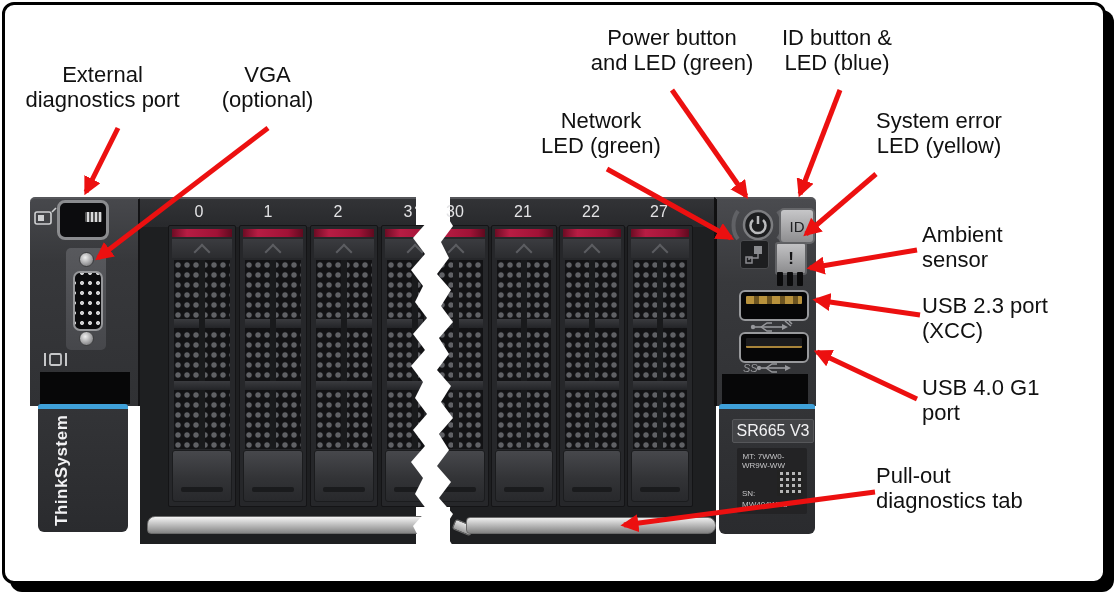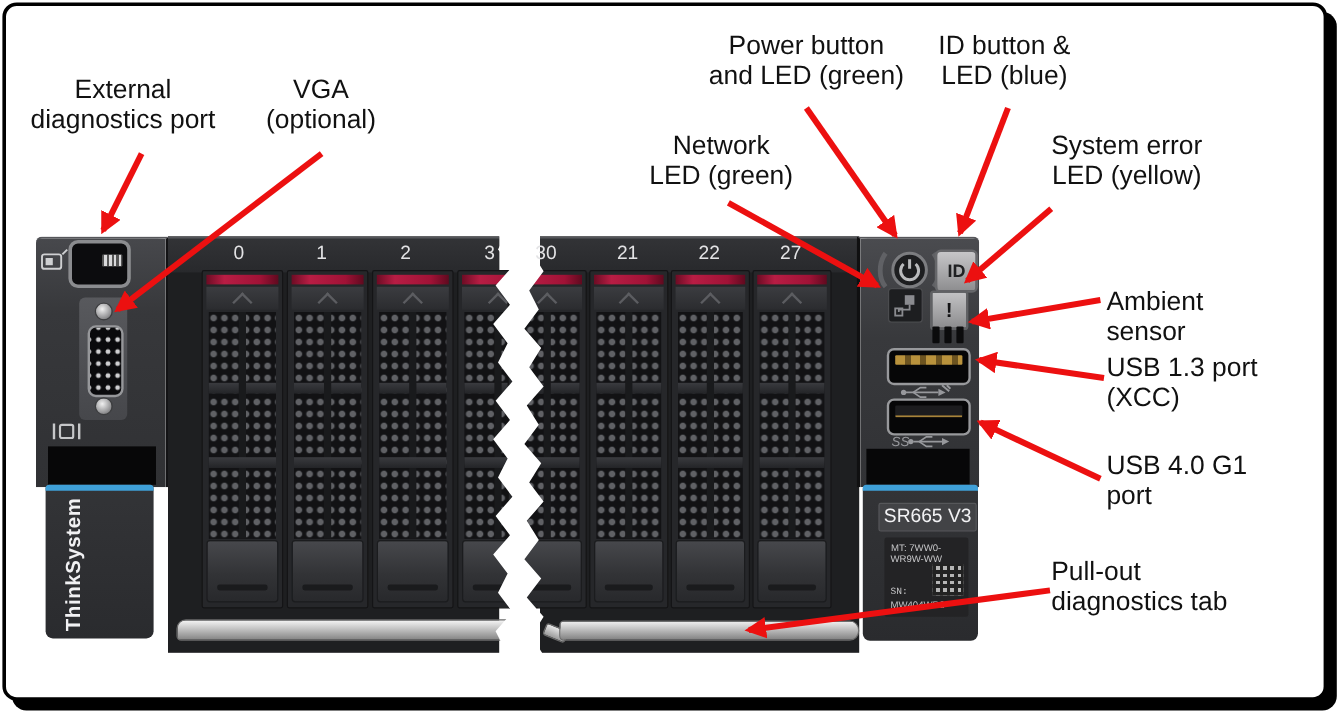--- a/index.html
+++ b/index.html
@@ -71,21 +71,21 @@
   .screw{position:absolute;left:50%;width:13px;height:13px;margin-left:-7px;border-radius:50%;
         background:radial-gradient(circle at 40% 35%,#f0f0f0,#9a9a9c 60%,#606062);border:1px solid #3c3d3f;}
   .screw.s-top{top:4px;} .screw.s-bot{bottom:4px;}
   .dsub{position:absolute;left:7px;top:23px;width:26px;height:56px;background:#0a0a0c;
         border:2px solid #96979a;border-radius:7px;
         background-image:radial-gradient(circle at 4px 5px,#cfcfd1 1.7px,transparent 2.3px);
         background-size:8px 10px;background-position:3px 5px;}
 
   
   .idbtn{position:absolute;left:62px;top:9px;width:32px;height:32px;border-radius:5px;border:2px solid #66676a;
-        background:linear-gradient(#c6c6c8,#8e8e90);color:#202123;font-weight:bold;font-size:15px;
+        background:linear-gradient(#c6c6c8,#8e8e90);color:#202123;font-weight:normal;font-size:15px;
         display:flex;align-items:center;justify-content:center;}
   .netled{position:absolute;left:23px;top:41px;width:27px;height:27px;border-radius:3px;border:1px solid #4b4c4f;background:#1d1e20;}
   .errled{position:absolute;left:58px;top:43px;width:28px;height:29px;border-radius:3px;border:2px solid #606164;
         background:linear-gradient(#c2c2c4,#8c8c8e);color:#141416;font-weight:bold;font-size:17px;
         display:flex;align-items:center;justify-content:center;}
   .ambient{position:absolute;left:60px;top:73px;display:flex;gap:4px;}
   .ambient div{width:6px;height:14px;background:#0b0b0c;border-radius:1px;}
   .usb{position:absolute;left:22px;width:66px;height:27px;background:#060607;border:2px solid #98999c;border-radius:6px;}
   .usb2{top:91px;} .usb3{top:133px;}
   .usb .tongue{position:absolute;left:5px;top:4px;right:5px;height:8px;border-radius:1px;}
@@ -95,21 +95,21 @@
 
   
   .model-box{position:absolute;left:13px;top:15px;width:80px;height:22px;background:#424346;border:1px solid #56575a;
         border-radius:2px;color:#f2f2f4;font-size:16px;display:flex;align-items:center;justify-content:center;}
   .sticker{position:absolute;left:18px;top:44px;width:70px;height:66px;background:#232325;border-radius:2px;
         color:#c6c6c8;font-size:8px;line-height:9px;text-align:center;}
   .mt{position:absolute;left:5px;top:4px;white-space:pre-line;}
   .qr{position:absolute;right:4px;top:22px;width:26px;height:26px;background-color:#c9c9c9;
         background-image:repeating-linear-gradient(0deg,#222 0 3px,transparent 3px 6px),
                          repeating-linear-gradient(90deg,#222 0 3px,#b5b5b5 3px 6px);}
-  .snl{position:absolute;left:5px;top:41px;font-family:Liberation Mono, monospace;} .sn{position:absolute;left:5px;top:52px;}
+  .snl{position:absolute;left:5px;top:41px;} .sn{position:absolute;left:5px;top:52px;}
 
   .tear{position:absolute;left:403px;top:192px;z-index:5;}
   .arrows{position:absolute;left:0;top:0;z-index:10;pointer-events:none;}
   svg{display:block;}
 </style>
 </head>
 <body>
 
 <div class="stage">
   <div class="frame"></div>
@@ -119,23 +119,23 @@
   <div class="callout c-center" style="left:210px;top:62px;width:115px;">VGA
 (optional)</div>
   <div class="callout c-center" style="left:768px;top:25px;width:138px;">ID button &amp;
 LED (blue)</div>
   <div class="callout c-center" style="left:577px;top:25px;width:190px;">Power button
 and LED (green)</div>
   <div class="callout c-center" style="left:865px;top:108px;width:148px;">System error
 LED (yellow)</div>
   <div class="callout c-center" style="left:540px;top:108px;width:122px;">Network
 LED (green)</div>
-  <div class="callout c-left" style="left:922px;top:238px;width:150px;">Ambient
+  <div class="callout c-left" style="left:922px;top:222px;width:150px;">Ambient
 sensor</div>
-  <div class="callout c-left" style="left:922px;top:293px;width:165px;">USB 1.3 port
+  <div class="callout c-left" style="left:922px;top:293px;width:165px;">USB 2.3 port
 (XCC)</div>
   <div class="callout c-left" style="left:922px;top:375px;width:165px;">USB 4.0 G1
 port</div>
   <div class="callout c-left" style="left:876px;top:463px;width:200px;">Pull-out
 diagnostics tab</div>
 
   <div class="io-panel">
     <svg width="26" height="24" style="position:absolute;left:2px;top:6px;">
       <rect x="3" y="7" width="16" height="12" rx="2" fill="none" stroke="#cfd0d2" stroke-width="1.6"></rect>
       <rect x="6" y="10" width="6" height="6" fill="#cfd0d2"></rect>

